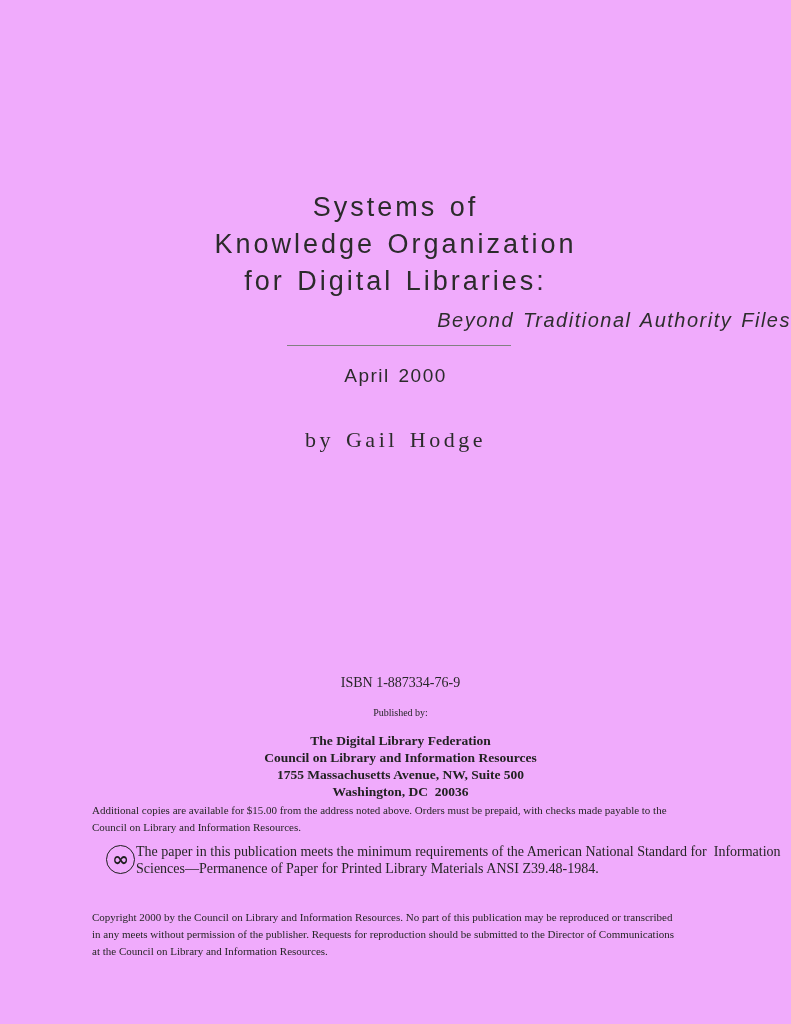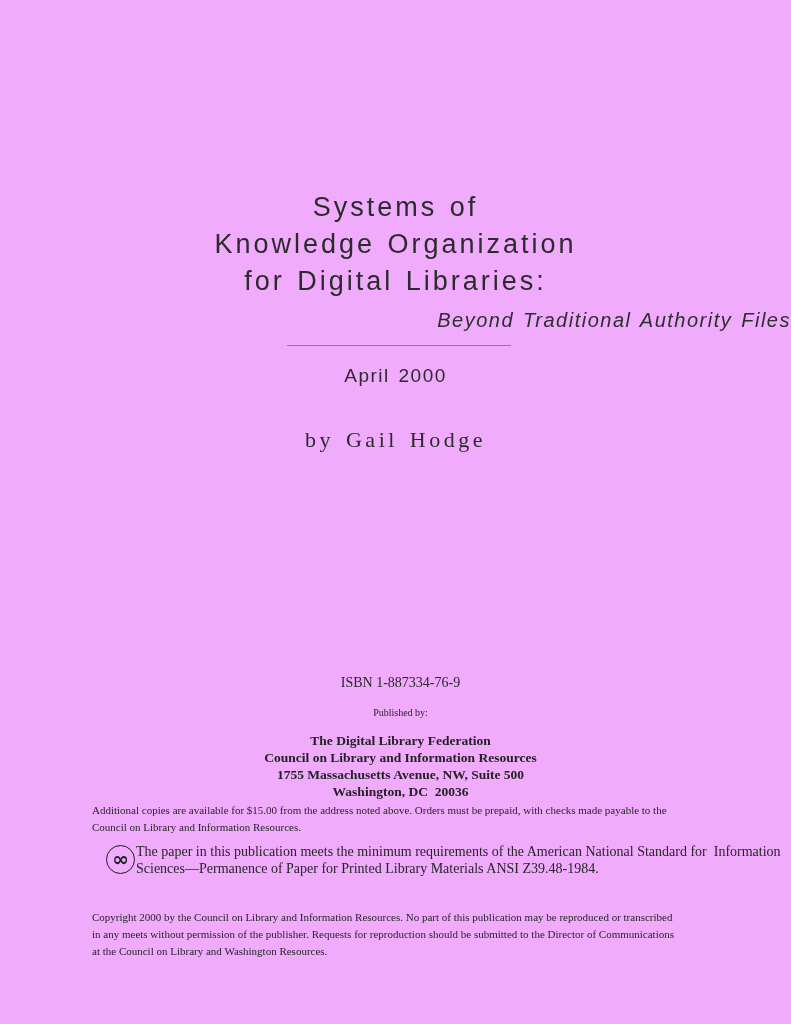--- a/index.html
+++ b/index.html
@@ -199,16 +199,16 @@
     </span>
     <div class="paper-text">
       <div class="pline">The paper in this publication meets the minimum requirements of the American National Standard for  Information</div>
       <div class="pline">Sciences—Permanence of Paper for Printed Library Materials ANSI Z39.48-1984.</div>
     </div>
   </div>
 
   <div class="para para-copyright">
     <div class="pline">Copyright 2000 by the Council on Library and Information Resources. No part of this publication may be reproduced or transcribed</div>
     <div class="pline">in any meets without permission of the publisher. Requests for reproduction should be submitted to the Director of Communications</div>
-    <div class="pline">at the Council on Library and Washington Resources.</div>
+    <div class="pline">at the Council on Library and Information Resources.</div>
   </div>
 
 </div>
 
 </body></html>

